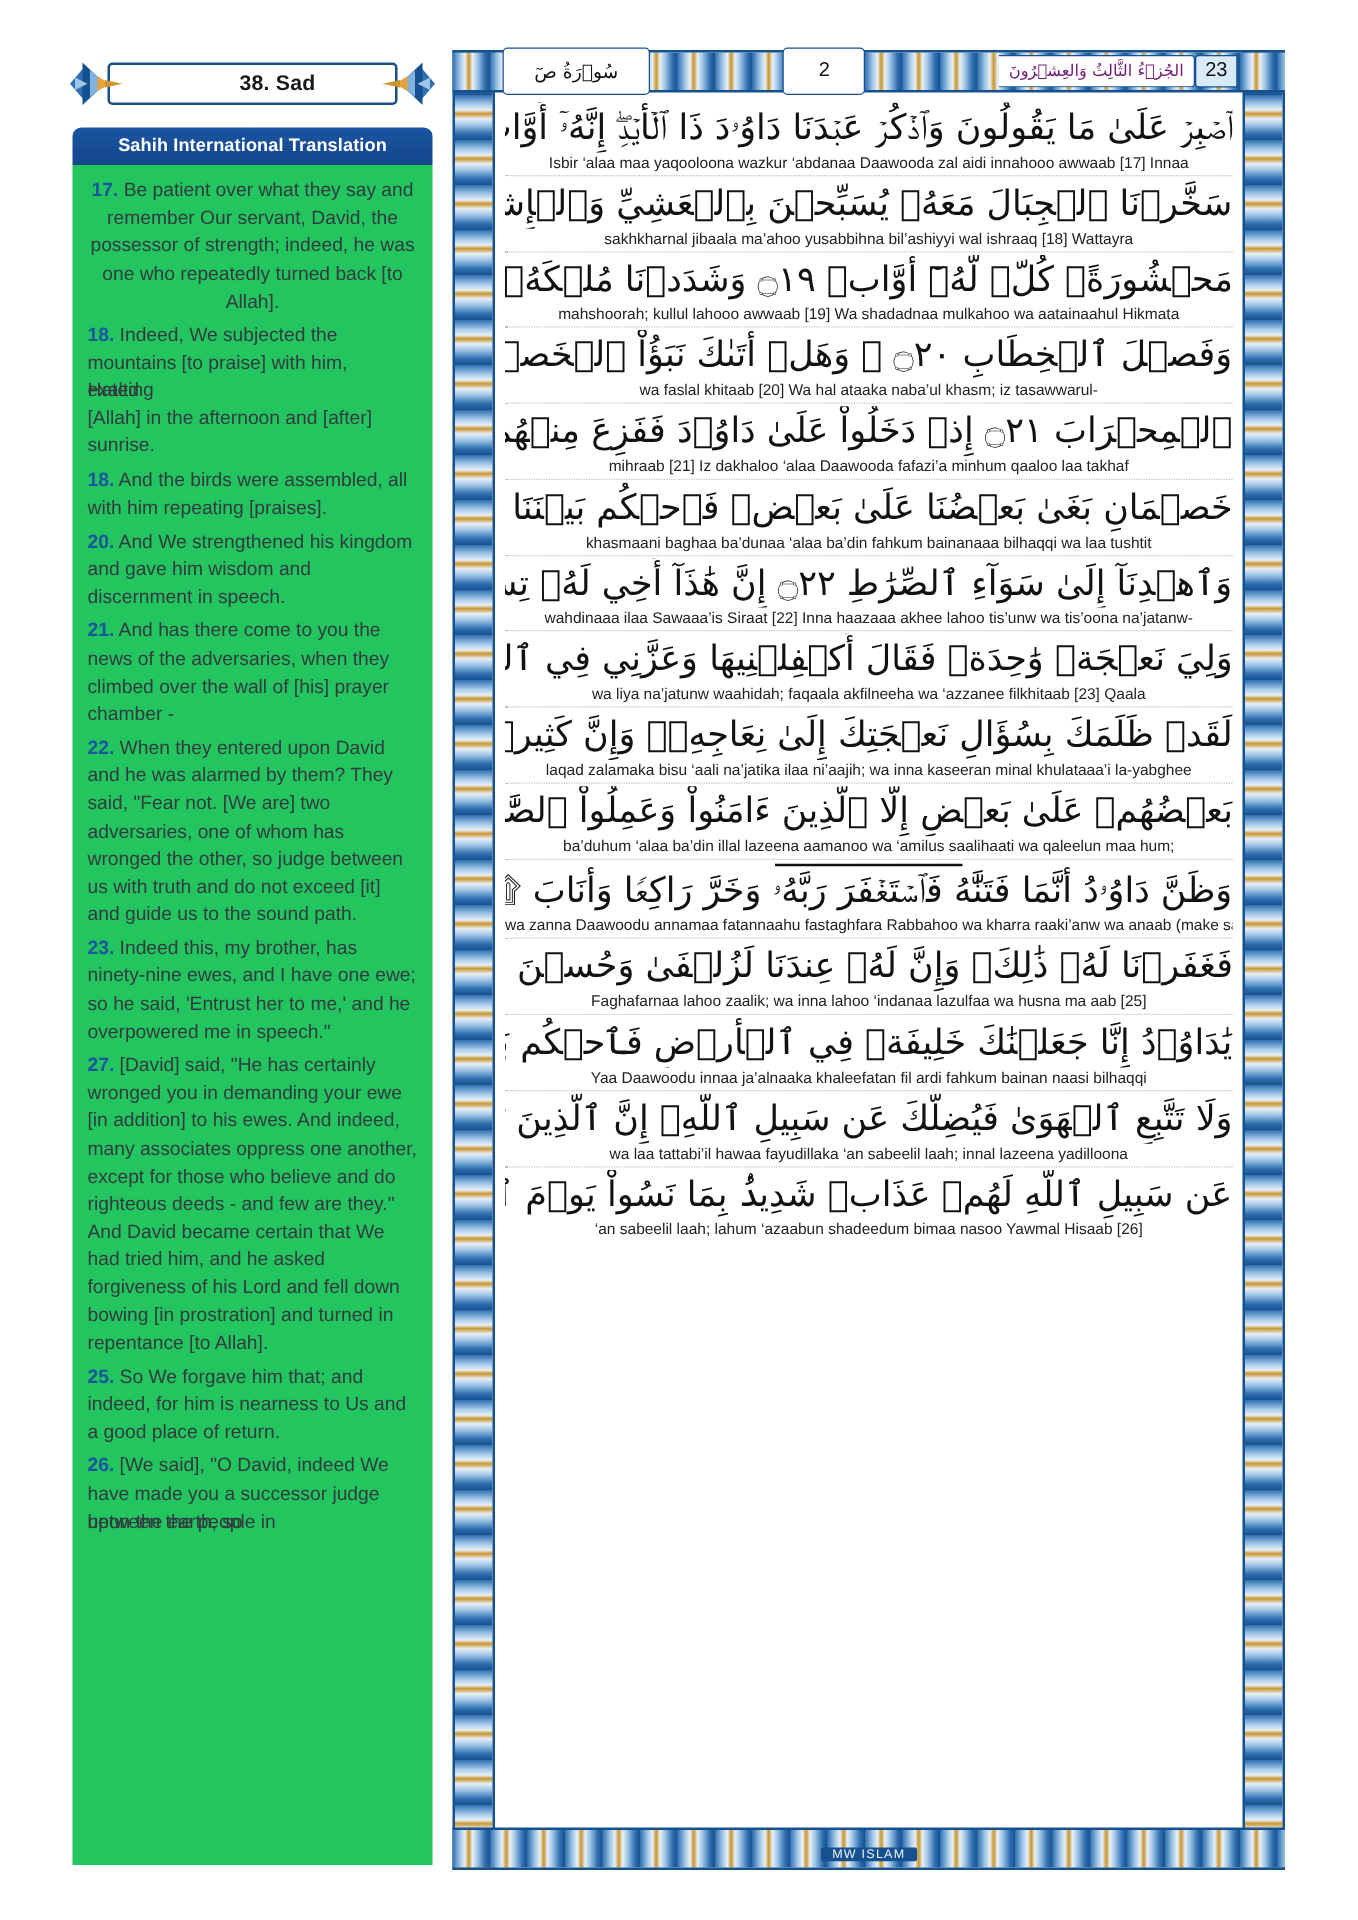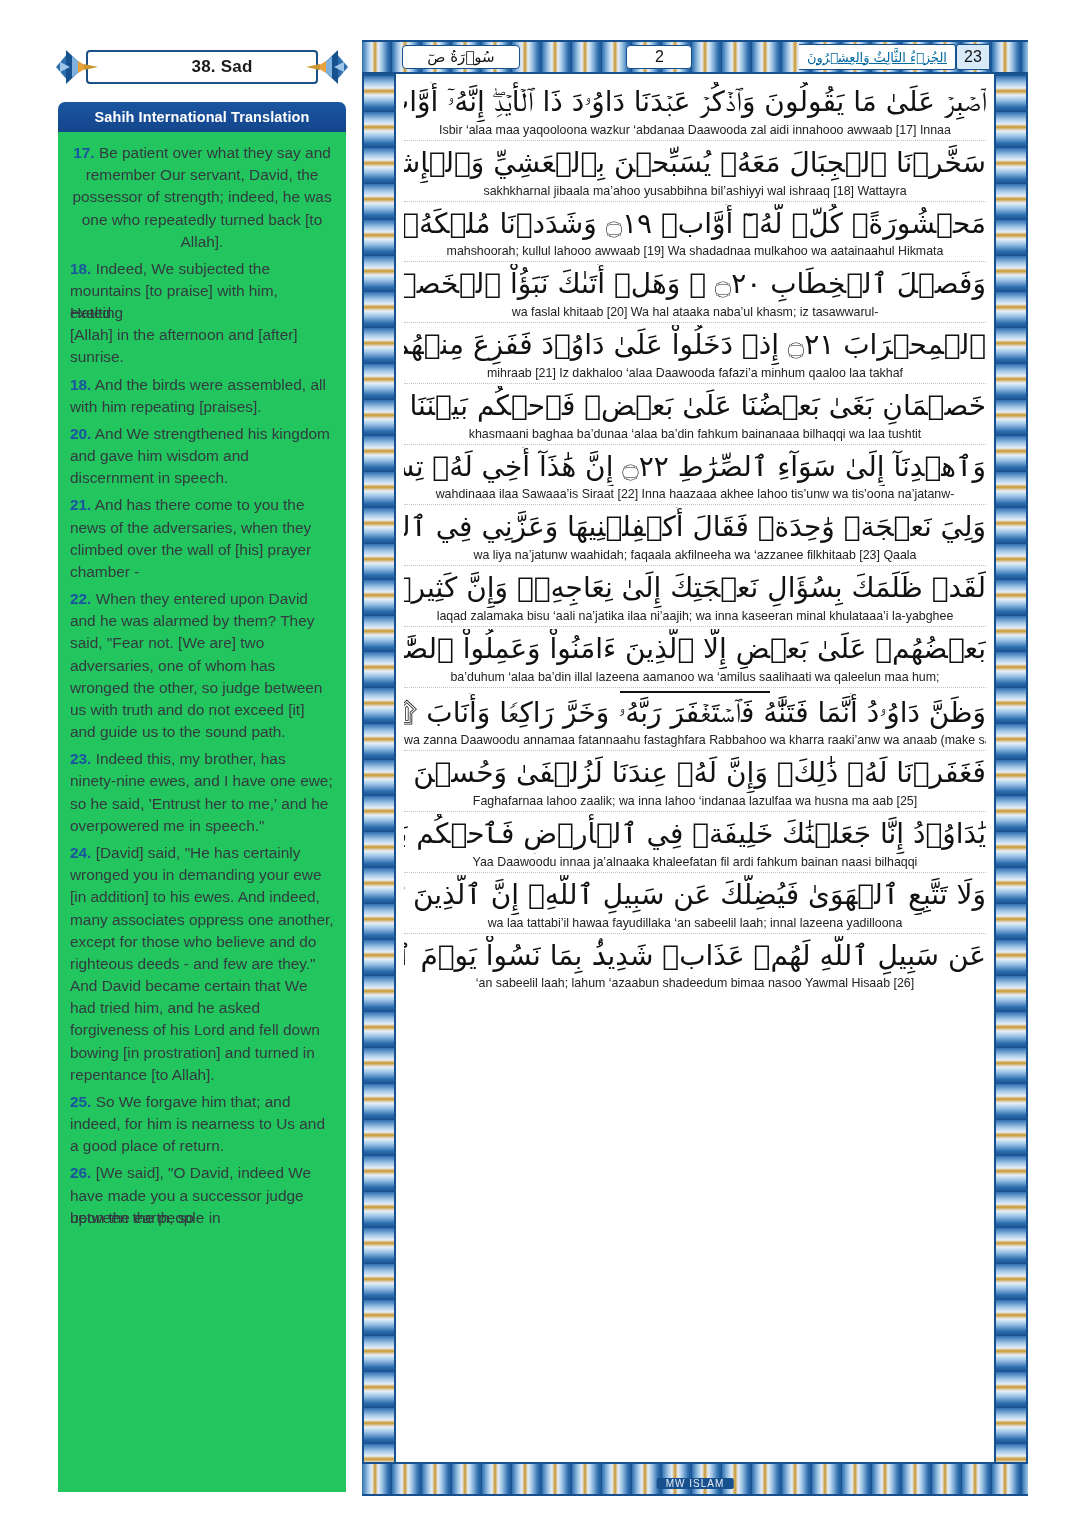--- a/index.html
+++ b/index.html
@@ -159,21 +159,21 @@
     left: 34px; top: 0px;
     width: 598px; height: 34px;
     display: flex;
     align-items: center;
     z-index: 5;
   }
   .hdr-plate {
     background: #ffffff;
     border: 1px solid #17508e;
     border-radius: 4px;
-    height: 24px;
+    height: 38px;
     display: flex;
     align-items: center;
     justify-content: center;
     padding: 0 10px;
   }
   #hdr-surah-name {
     margin-left: 6px;
     min-width: 118px;
     font-family: "DejaVu Sans", sans-serif;
     font-size: 15px;
@@ -205,22 +205,21 @@
   #hdr-juz-label {
     background: #ffffff;
     border: 1px solid #17508e;
     border-left: none;
     border-radius: 0 3px 3px 0;
     height: 26px;
     display: flex; align-items: center; justify-content: center;
     padding: 0 8px;
     font-family: "DejaVu Sans", sans-serif;
     font-size: 13px;
-    color: #0369a1;
-    text-decoration: underline;
+    color: #701a75;
   }
 
   
   #page-footer-mark {
     position: absolute;
     left: 50%;
     transform: translateX(-50%);
     bottom: 7px;
     z-index: 6;
     background: #17508e;
@@ -341,21 +340,21 @@
       <span class="verse-num">22.</span>
       <span>When they entered upon David and he was alarmed by them? They said, "Fear not. [We are] two adversaries, one of whom has wronged the other, so judge between us with truth and do not exceed [it] and guide us to the sound path.</span>
     </div>
 
     <div class="verse-block">
       <span class="verse-num">23.</span>
       <span>Indeed this, my brother, has ninety-nine ewes, and I have one ewe; so he said, 'Entrust her to me,' and he overpowered me in speech."</span>
     </div>
 
     <div class="verse-block">
-      <span class="verse-num">24.</span>
+      <span class="verse-num">27.</span>
       <span>[David] said, "He has certainly wronged you in demanding your ewe [in addition] to his ewes. And indeed, many associates oppress one another, except for those who believe and do righteous deeds - and few are they." And David became certain that We had tried him, and he asked forgiveness of his Lord and fell down bowing [in prostration] and turned in repentance [to Allah].</span>
     </div>
 
     <div class="verse-block">
       <span class="verse-num">25.</span>
       <span>So We forgave him that; and indeed, for him is nearness to Us and a good place of return.</span>
     </div>
 
     <div class="verse-block">
       <span class="verse-num">26.</span>

